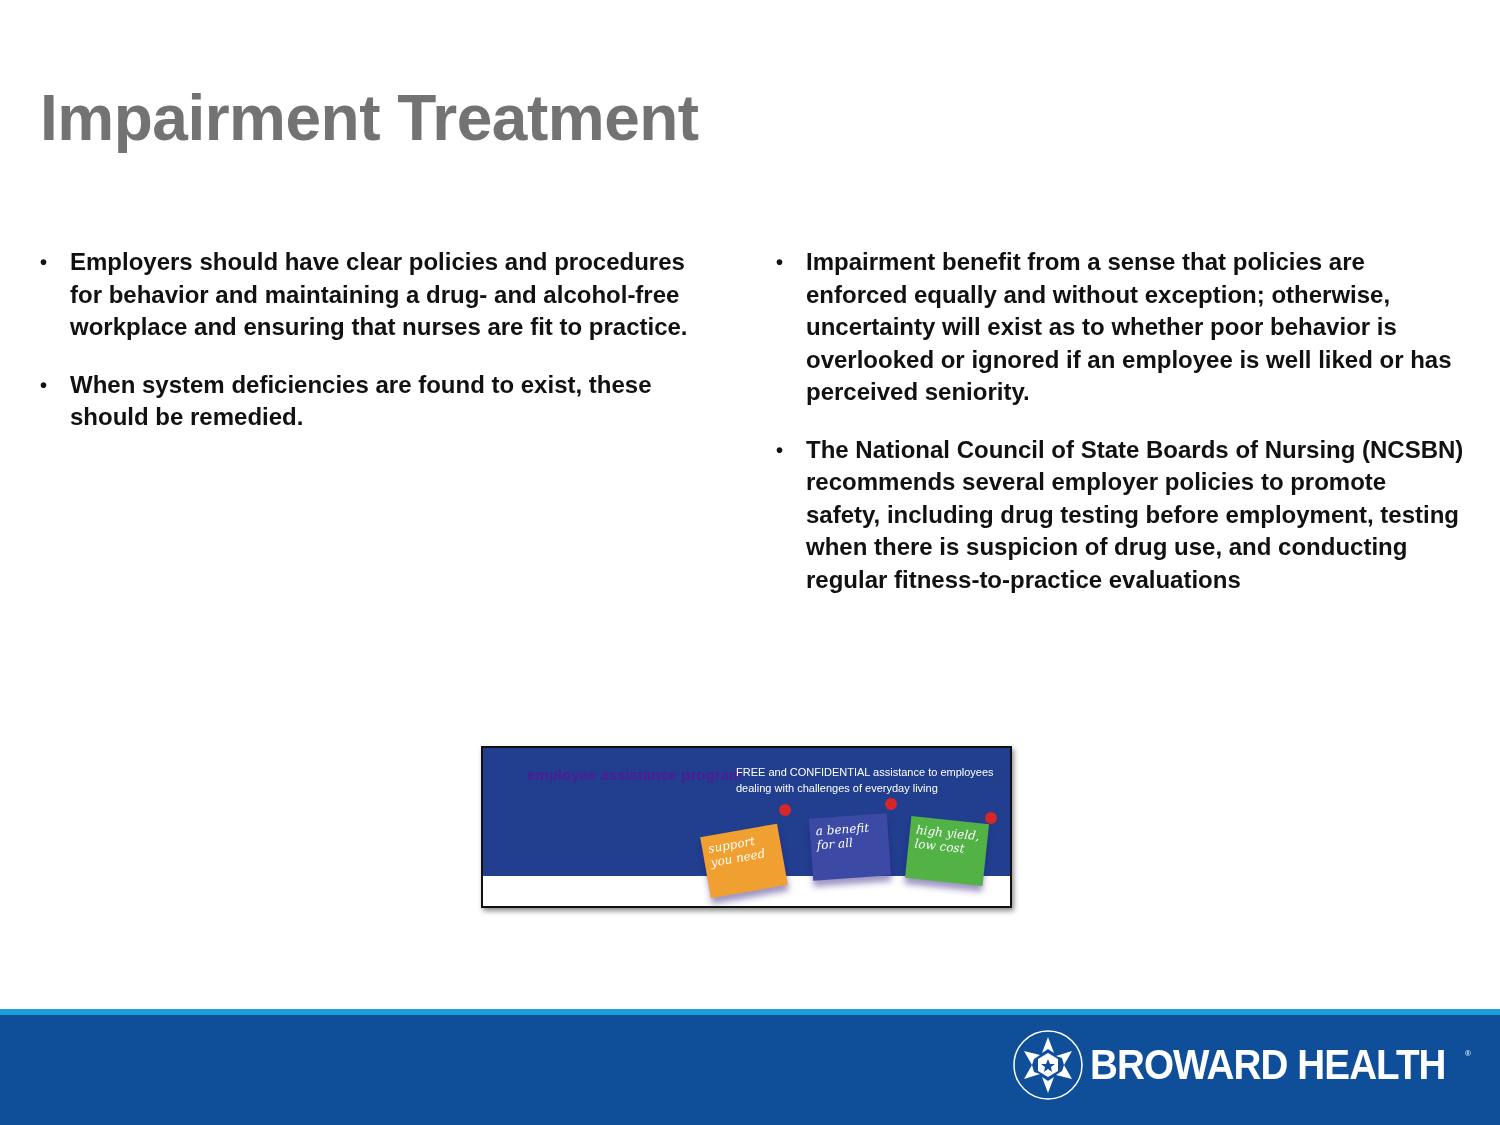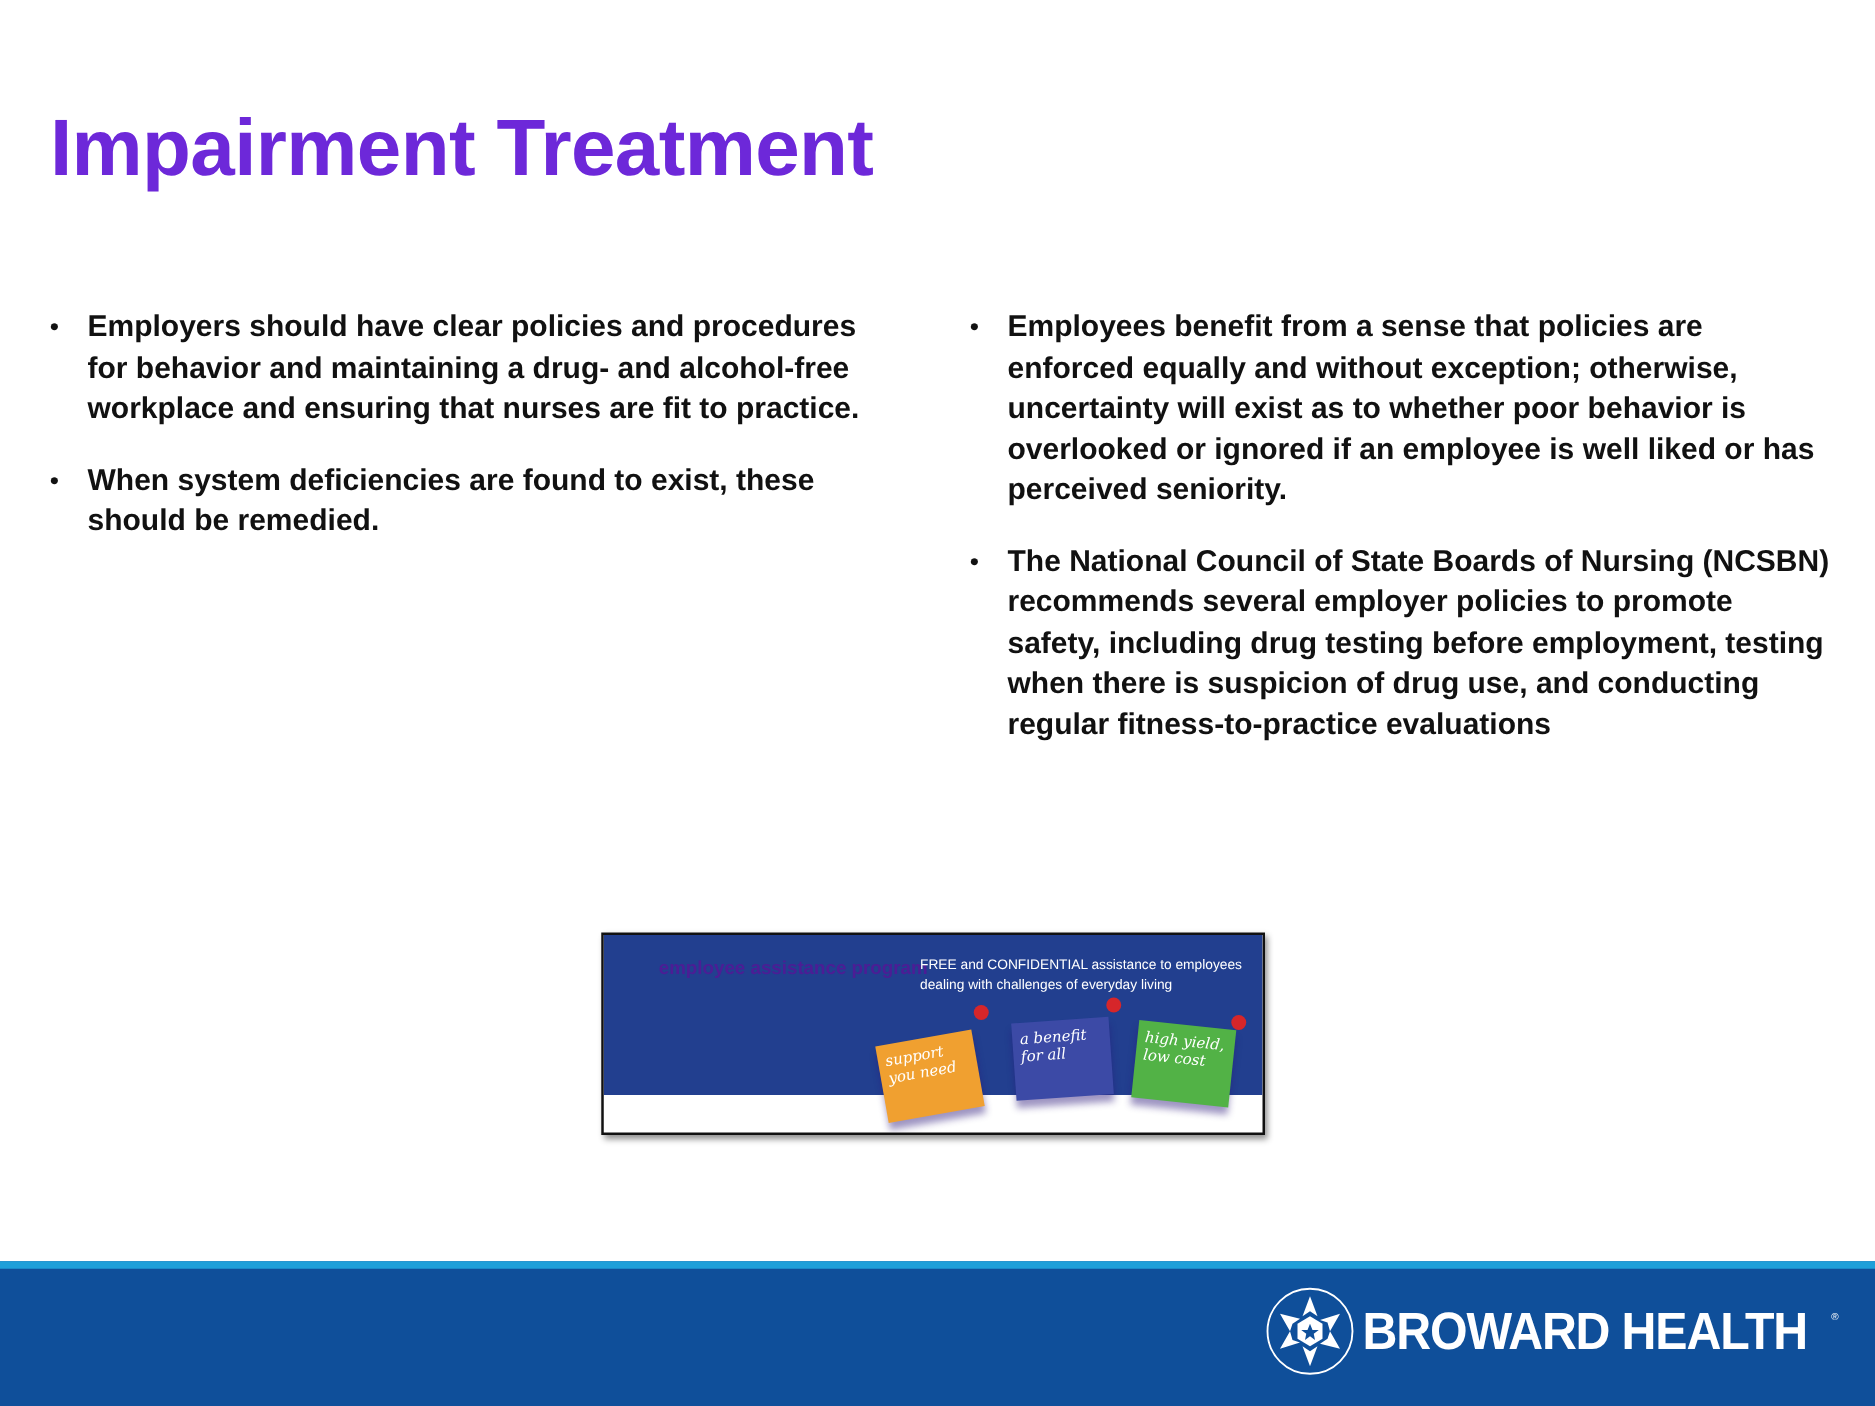--- a/index.html
+++ b/index.html
@@ -1,19 +1,19 @@
 <!DOCTYPE html>
 <html><head>
 <meta charset="utf-8">
 <style>
   html, body { margin:0; padding:0; }
   body { width:1500px; height:1125px; position:relative; background:#ffffff; overflow:hidden;
          font-family:"Liberation Sans", sans-serif; }
   .title { position:absolute; left:40px; top:78px; margin:0; font-size:64px; font-weight:bold;
-           color:#6d28d9; letter-spacing:-0.5px; line-height:80px; }
+           color:#737373; letter-spacing:-0.5px; line-height:80px; }
   .col { position:absolute; }
   .col-left { left:40px; top:246px; width:680px; }
   .col-right { left:776px; top:246px; width:690px; }
   .subhead { color:#1a1acc; font-weight:bold; font-size:24px; line-height:32px; margin:0 0 26px 0; }
   ul.bullets { list-style:none; margin:0; padding:0; }
   ul.bullets li { position:relative; padding-left:30px; font-size:24px; font-weight:bold; line-height:32.5px;
                   color:#111; margin-bottom:25px; }
   ul.bullets li .dot { position:absolute; left:0; top:0; font-size:20px; }
   .banner { position:absolute; left:481px; top:746px; width:527px; height:158px; border:2px solid #111;
             box-shadow:2px 3px 5px rgba(0,0,0,0.45); background:#fff; overflow:hidden; }
@@ -45,21 +45,21 @@
 
 <div class="col col-left">
   <ul class="bullets">
     <li><span class="dot">•</span><span>Employers should have clear policies and procedures for behavior and maintaining a drug- and alcohol-free workplace and ensuring that nurses are fit to practice.</span></li>
     <li><span class="dot">•</span><span>When system deficiencies are found to exist, these should be remedied.</span></li>
   </ul>
 </div>
 
 <div class="col col-right">
   <ul class="bullets">
-    <li><span class="dot">•</span><span>Employees benefit from a sense that policies are enforced equally and without exception; otherwise, uncertainty will exist as to whether poor behavior is overlooked or ignored if an employee is well liked or has perceived seniority.</span></li>
+    <li><span class="dot">•</span><span>Impairment benefit from a sense that policies are enforced equally and without exception; otherwise, uncertainty will exist as to whether poor behavior is overlooked or ignored if an employee is well liked or has perceived seniority.</span></li>
     <li><span class="dot">•</span><span>The National Council of State Boards of Nursing (NCSBN) recommends several employer policies to promote safety, including drug testing before employment, testing when there is suspicion of drug use, and conducting regular fitness-to-practice evaluations</span></li>
   </ul>
 </div>
 
 <div class="banner">
   <div class="banner-blue"></div>
   <div class="eap-sub">employee assistance program</div>
   <div class="eap-tag">FREE and CONFIDENTIAL assistance to employees dealing with challenges of everyday living</div>
   <div class="note note1">support you need</div>
   <div class="note note2">a benefit for all</div>

